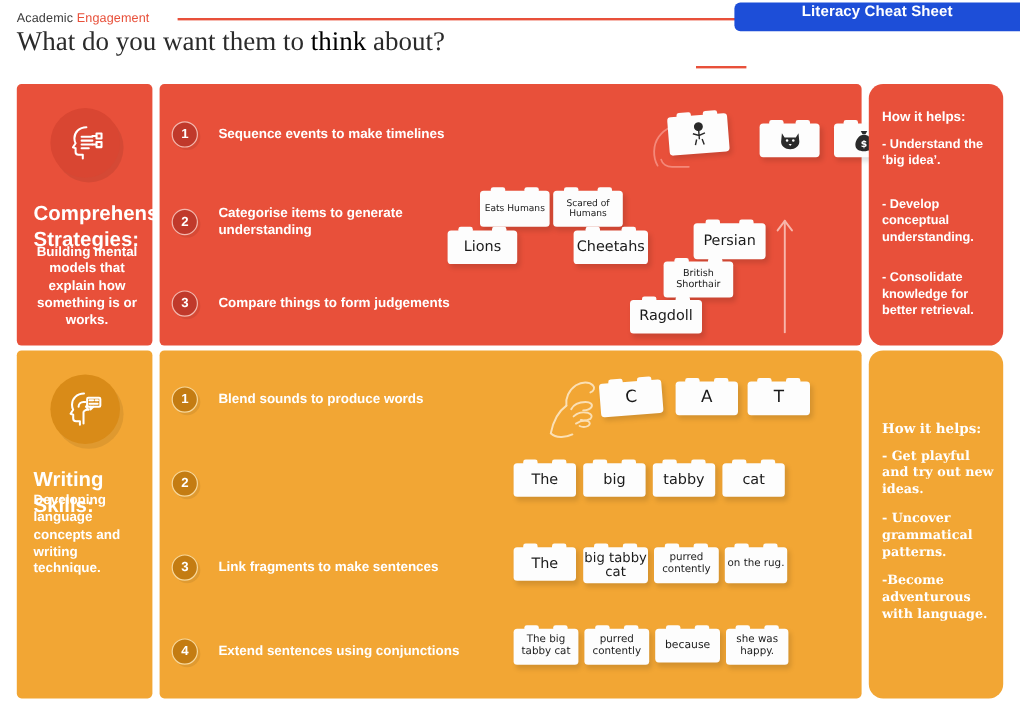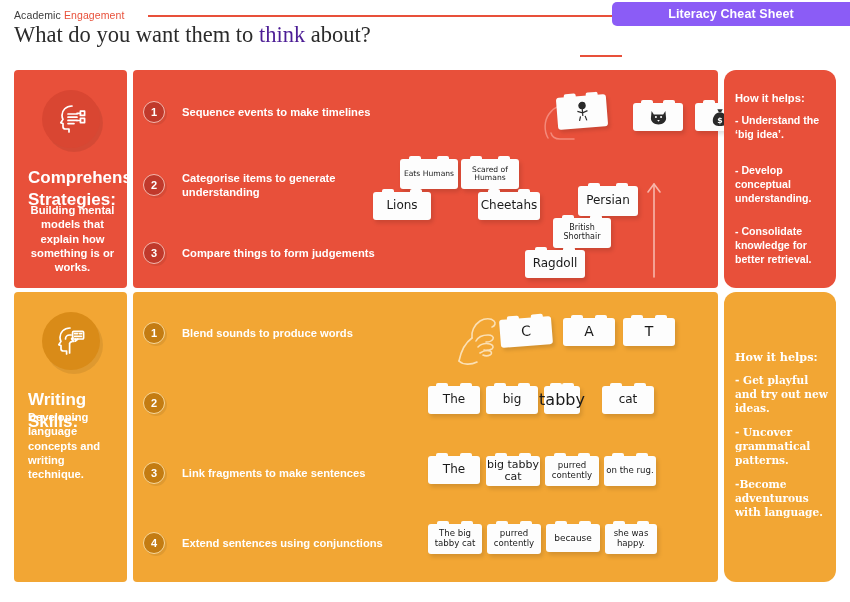--- a/index.html
+++ b/index.html
@@ -17,30 +17,30 @@
     font-size:10.5px; font-weight:400; letter-spacing:.1px; color:#3c3c3c;
     white-space:nowrap;
   }
   .kicker .accent { color:#E8503A; }
   .kicker-rule {
     position:absolute; left:148px; top:15px; width:472px; height:2px;
     background:#E8503A;
   }
   .ribbon {
     position:absolute; left:612px; top:2px; width:238px; height:24px;
-    background:#8b5cf6; border-radius:5px 0 0 5px;
-    display:flex; align-items:center; justify-content:center;
+    background:#1d4ed8; border-radius:5px 0 0 5px;
+    display:flex; justify-content:center;
     color:#fff; font-size:12.5px; font-weight:700; letter-spacing:.1px;
   }
   .title {
     position:absolute; left:14px; top:22px;
     font-family:"Liberation Serif", serif;
     font-size:22.5px; font-weight:400; color:#2b2b2b; white-space:nowrap;
   }
-  .title .accent { color:#4c1d95; }
+  .title .accent { color:#000000; }
   .subtitle {
     position:absolute; left:16px; top:50px;
     font-size:10.2px; color:#4a4a4a; white-space:nowrap;
   }
   .sub-rule {
     position:absolute; left:580px; top:55px; width:42px; height:1.5px;
     background:#E8503A;
   }
 
   
@@ -282,21 +282,21 @@
           <path d="M3 50c4 4 12 4 18 1"></path>
         </svg>
       </div>
 
       <div class="brick tilt" style="left:367px; top:26px; width:52px; height:28px; font-size:14px;">C</div>
       <div class="brick" style="left:430px; top:26px; width:52px; height:28px; font-size:14px;">A</div>
       <div class="brick" style="left:490px; top:26px; width:52px; height:28px; font-size:14px;">T</div>
 
       <div class="brick" style="left:295px; top:94px; width:52px; height:28px; font-size:12px;">The</div>
       <div class="brick" style="left:353px; top:94px; width:52px; height:28px; font-size:12px;">big</div>
-      <div class="brick" style="left:411px; top:94px; width:36px; height:28px; font-size:16px;">tabby</div>
+      <div class="brick" style="left:411px; top:94px; width:52px; height:28px; font-size:12px;">tabby</div>
       <div class="brick" style="left:469px; top:94px; width:52px; height:28px; font-size:12px;">cat</div>
 
       <div class="brick" style="left:295px; top:164px; width:52px; height:28px; font-size:12px;">The</div>
       <div class="brick" style="left:353px; top:164px; width:54px; height:30px; font-size:11px;">big tabby cat</div>
       <div class="brick" style="left:412px; top:164px; width:54px; height:30px; font-size:8.6px;">purred contently</div>
       <div class="brick" style="left:471px; top:164px; width:52px; height:30px; font-size:8.6px;">on the rug.</div>
 
       <div class="brick" style="left:295px; top:232px; width:54px; height:30px; font-size:8.6px;">The big tabby cat</div>
       <div class="brick" style="left:354px; top:232px; width:54px; height:30px; font-size:8.6px;">purred contently</div>
       <div class="brick" style="left:413px; top:232px; width:54px; height:28px; font-size:9px;">because</div>

